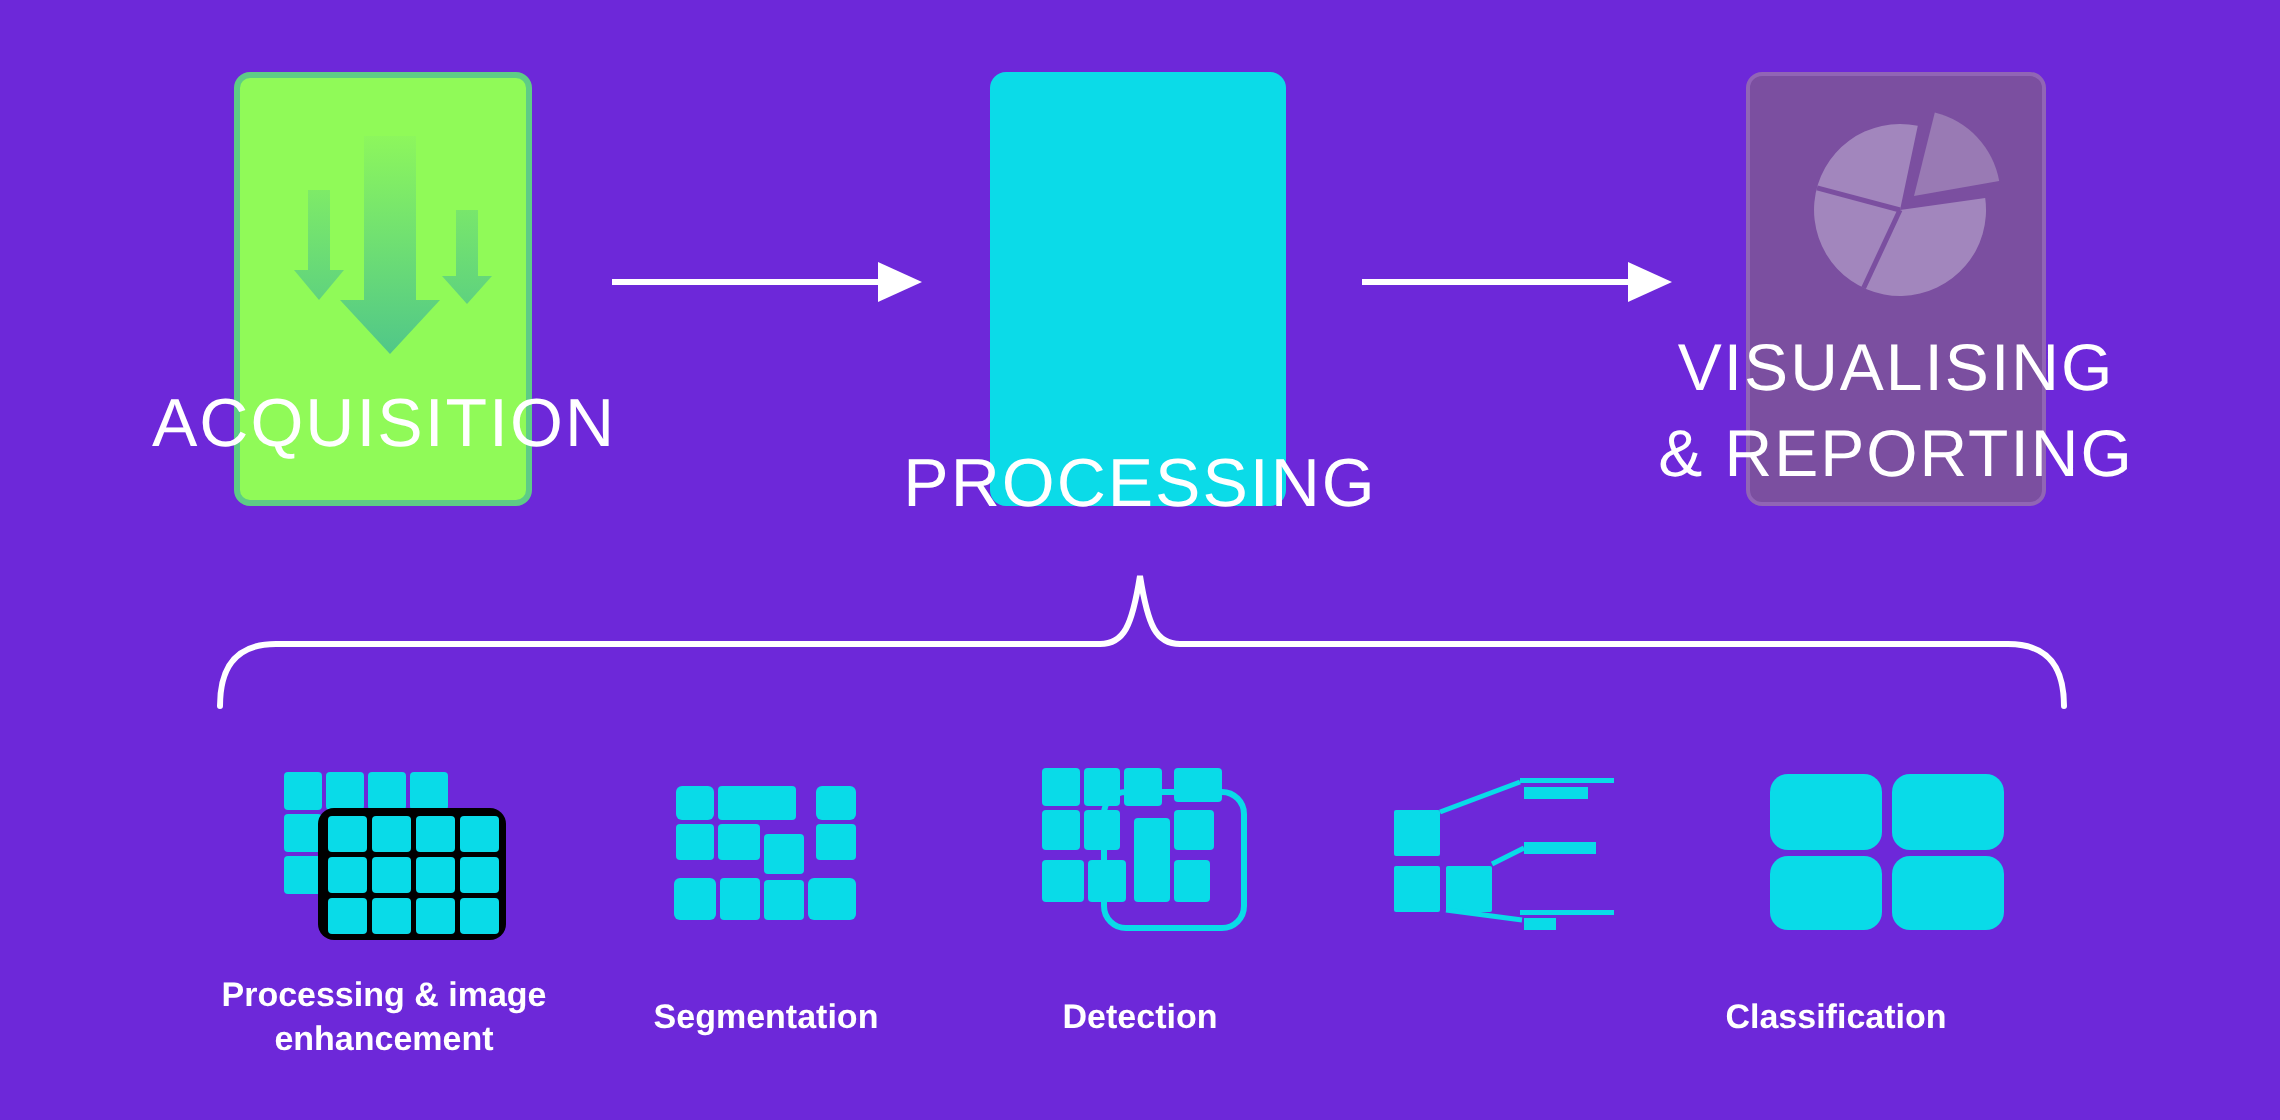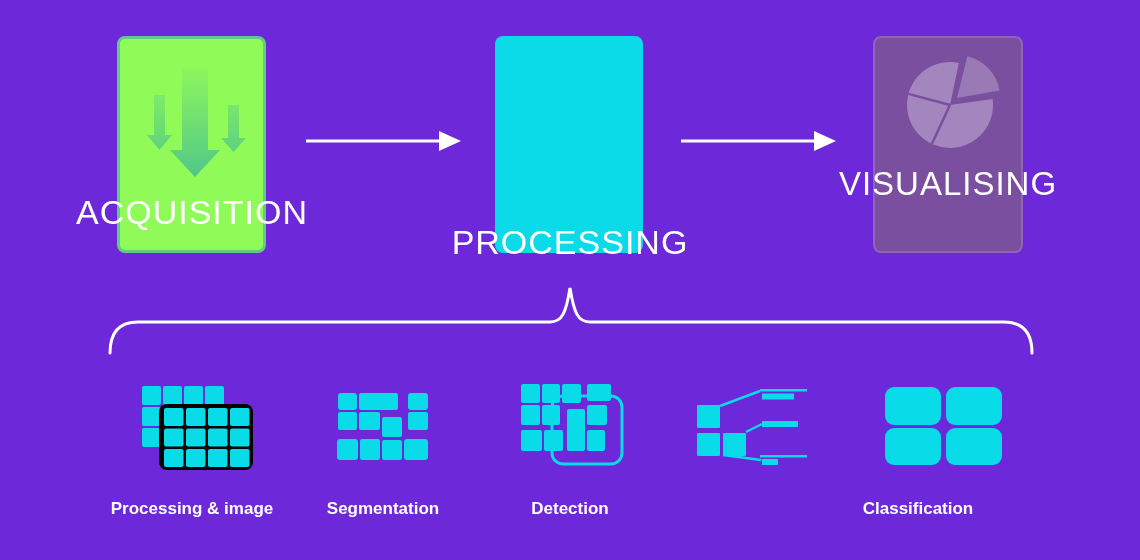--- a/index.html
+++ b/index.html
@@ -67,20 +67,21 @@
   <div class="stage-box purple" style="left:873px;top:36px;width:150px;height:217px;">
     <svg width="146" height="130" viewBox="0 0 146 130" style="position:absolute;left:0;top:0;">
       <path d="M75,67 L117.6,61 A43,43 0 1 1 83.9,24.9 Z" fill="#a286bd"></path>
       <path d="M82,60 L92.4,18.3 A43,43 0 0 1 124.6,52.5 Z" fill="#997ab4"></path>
       <line x1="75" y1="67" x2="56.8" y2="106" stroke="#7b4fa0" stroke-width="2.5"></line>
       <line x1="75" y1="67" x2="33.5" y2="55.9" stroke="#7b4fa0" stroke-width="2.5"></line>
     </svg>
   </div>
   <div class="stage-title small" style="left:798px;top:162px;width:300px;">
     <div>VISUALISING</div>
+    <div>&amp; REPORTING</div>
   </div>
 
   <svg class="abs" style="left:105px;top:280px;" width="932" height="80" viewBox="0 0 932 80">
     <path d="M5,73 C5,56 11,42 33,42 L445,42 C457,42 461,33 465,8 C469,33 473,42 485,42 L899,42 C921,42 927,56 927,73" fill="none" stroke="#ffffff" stroke-width="3" stroke-linecap="round"></path>
   </svg>
 
   <svg class="abs" style="left:140px;top:385px;" width="113" height="85" viewBox="0 0 113 85">
     <g fill="#09dbe8">
       <rect x="2" y="1" width="19" height="19" rx="2"></rect>
         <rect x="23" y="1" width="19" height="19" rx="2"></rect>
@@ -167,20 +168,21 @@
     <g fill="#09dbe8">
       <rect x="0" y="2" width="56" height="38" rx="9"></rect>
       <rect x="61" y="2" width="56" height="38" rx="9"></rect>
       <rect x="0" y="43" width="56" height="37" rx="9"></rect>
       <rect x="61" y="43" width="56" height="37" rx="9"></rect>
     </g>
   </svg>
 
   <div class="substep-label" style="left:82px;align-items:center;">
     <div>Processing &amp; image</div>
+    <div>enhancement</div>
   </div>
   <div class="substep-label" style="left:460px;">
     <div>Detection</div>
     <div></div>
   </div>
   <div class="substep-label" style="left:273px;">
     <div>Segmentation</div>
     <div></div>
   </div>
   <div class="substep-label" style="left:808px;">

